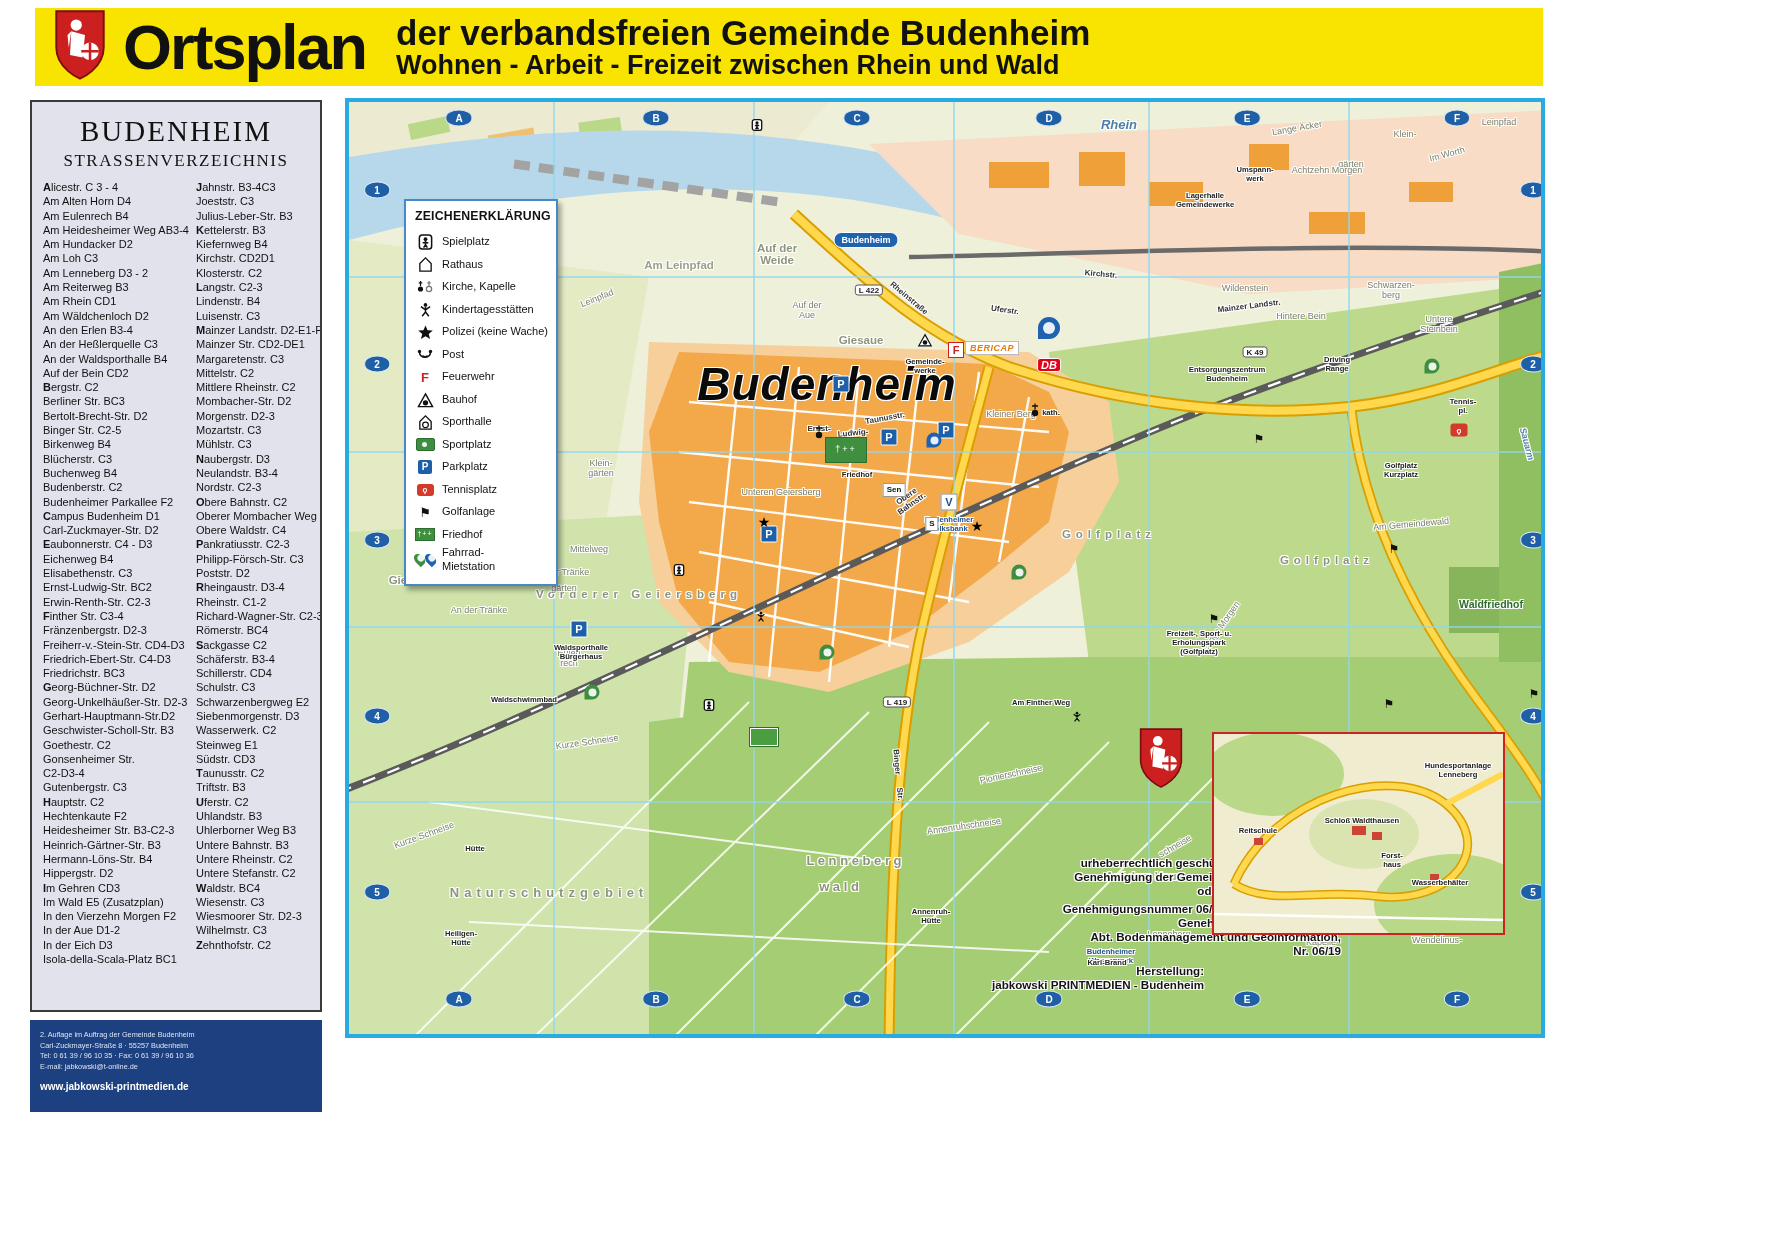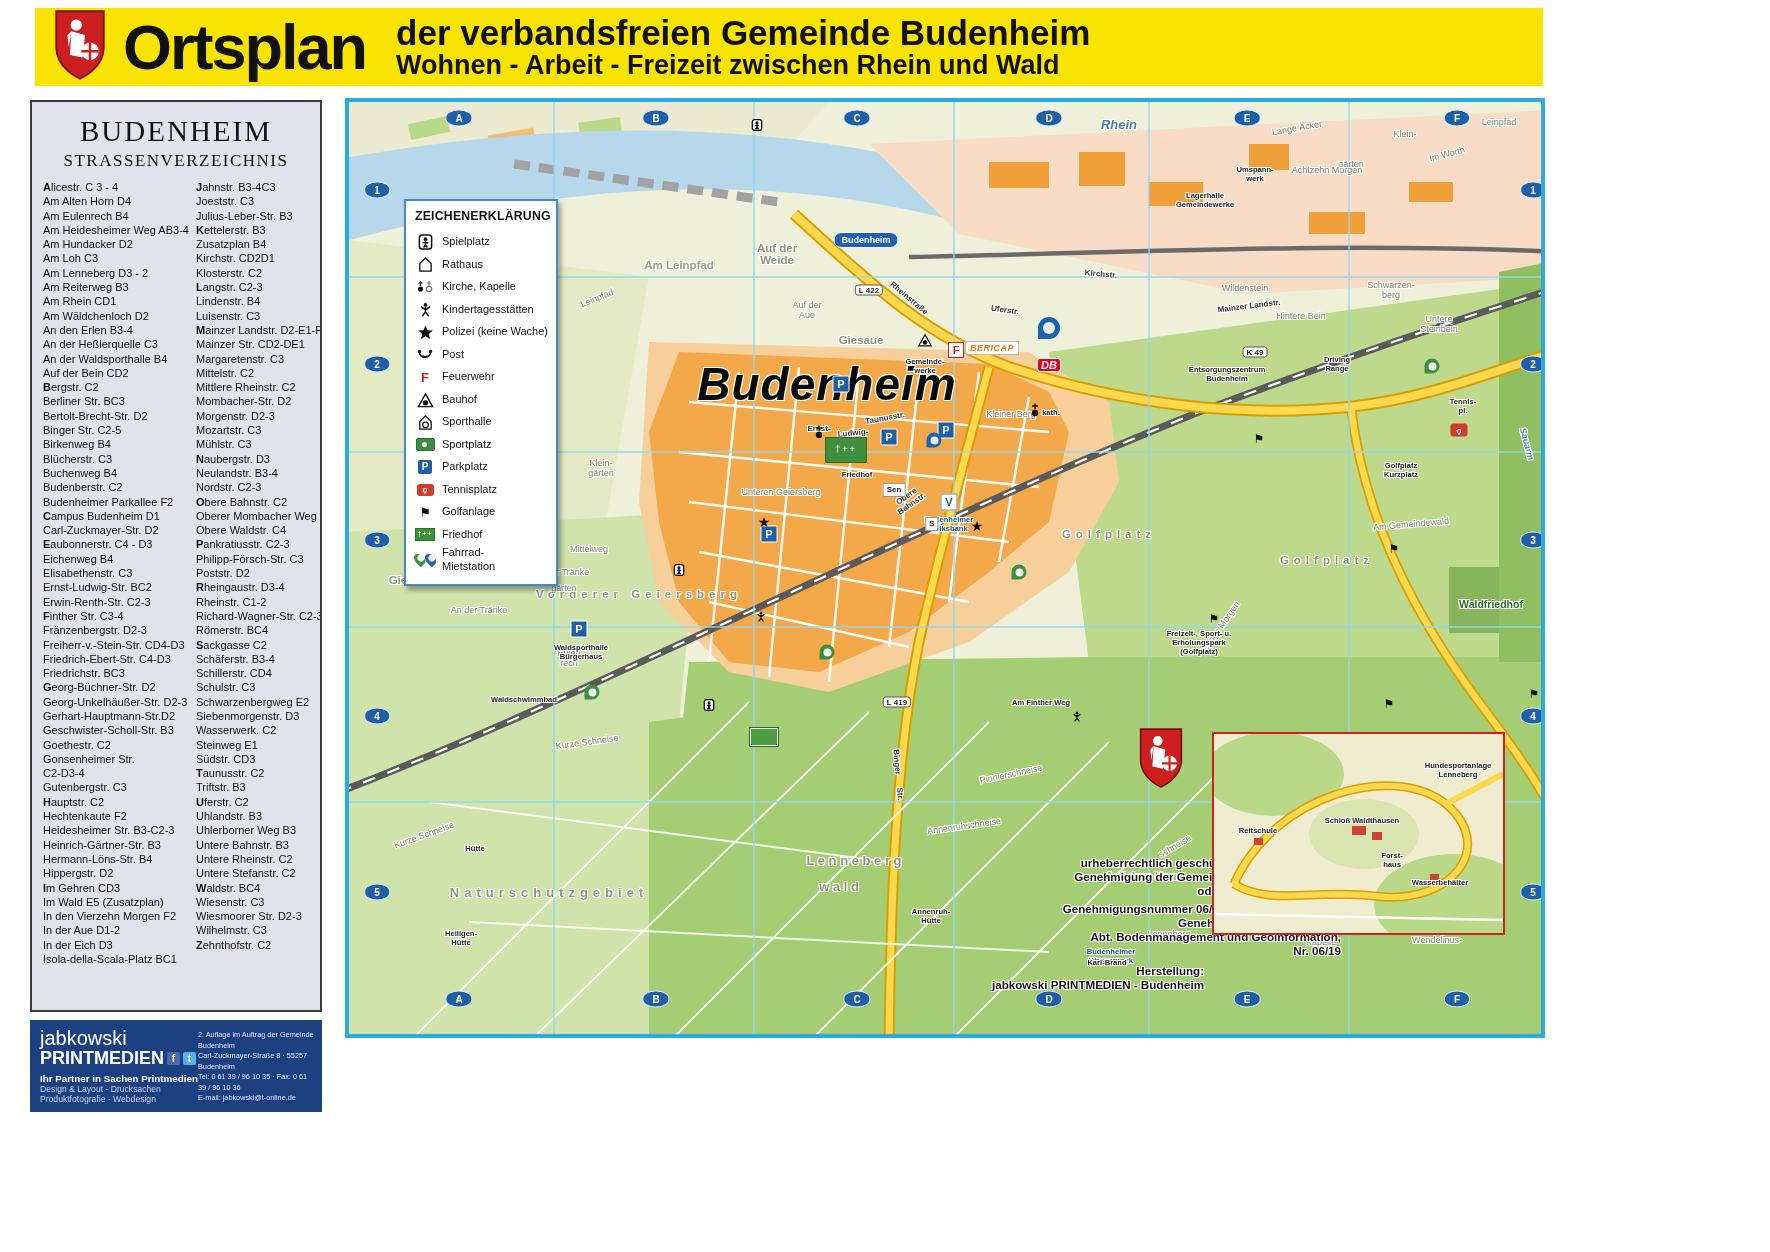--- a/index.html
+++ b/index.html
@@ -200,21 +200,21 @@
           <div>In der Aue D1-2</div>
           <div>In der Eich D3</div>
           <div>Isola-della-Scala-Platz BC1</div>
         </div>
       <div class="scol c2">
 
       <div class="lead">Jahnstr. B3-4C3</div>
           <div>Joeststr. C3</div>
           <div>Julius-Leber-Str. B3</div>
           <div class="lead">Kettelerstr. B3</div>
-          <div>Zusatzplan B4</div>
+          <div>Kiefernweg B4</div>
           <div>Kirchstr. CD2D1</div>
           <div>Klosterstr. C2</div>
           <div class="lead">Langstr. C2-3</div>
           <div>Lindenstr. B4</div>
           <div>Luisenstr. C3</div>
           <div class="lead">Mainzer Landstr. D2-E1-F2</div>
           <div>Mainzer Str. CD2-DE1</div>
           <div>Margaretenstr. C3</div>
           <div>Mittelstr. C2</div>
           <div>Mittlere Rheinstr. C2</div>
@@ -255,31 +255,20 @@
           <div class="lead">Waldstr. BC4</div>
           <div>Wiesenstr. C3</div>
           <div>Wiesmoorer Str. D2-3</div>
           <div>Wilhelmstr. C3</div>
           <div class="lead">Zehnthofstr. C2</div>
         </div>
     </div>
   </div>
 
   <div class="abs pubbox">
-    <div class="pub-left">
-      <div class="pub-name1">jabkowski</div>
-      <div class="pub-name2">
-        <span>PRINTMEDIEN</span>
-        <span class="sq fb">f</span>
-        <span class="sq tw">t</span>
-      </div>
-      <div class="pub-tag">Ihr Partner in Sachen Printmedien</div>
-      <div class="pub-svc">Design &amp; Layout · Drucksachen</div>
-      <div class="pub-svc">Produktfotografie · Webdesign</div>
-    </div>
     <div class="pub-right">
       <div>2. Auflage im Auftrag der Gemeinde Budenheim</div>
       <div>Carl-Zuckmayer-Straße 8 · 55257 Budenheim</div>
       <div>Tel: 0 61 39 / 96 10 35 · Fax: 0 61 39 / 96 10 36</div>
       <div>E-mail: jabkowski@t-online.de</div>
       <div class="pub-web">www.jabkowski-printmedien.de</div>
     </div>
   </div>
 
   <div class="abs map">

